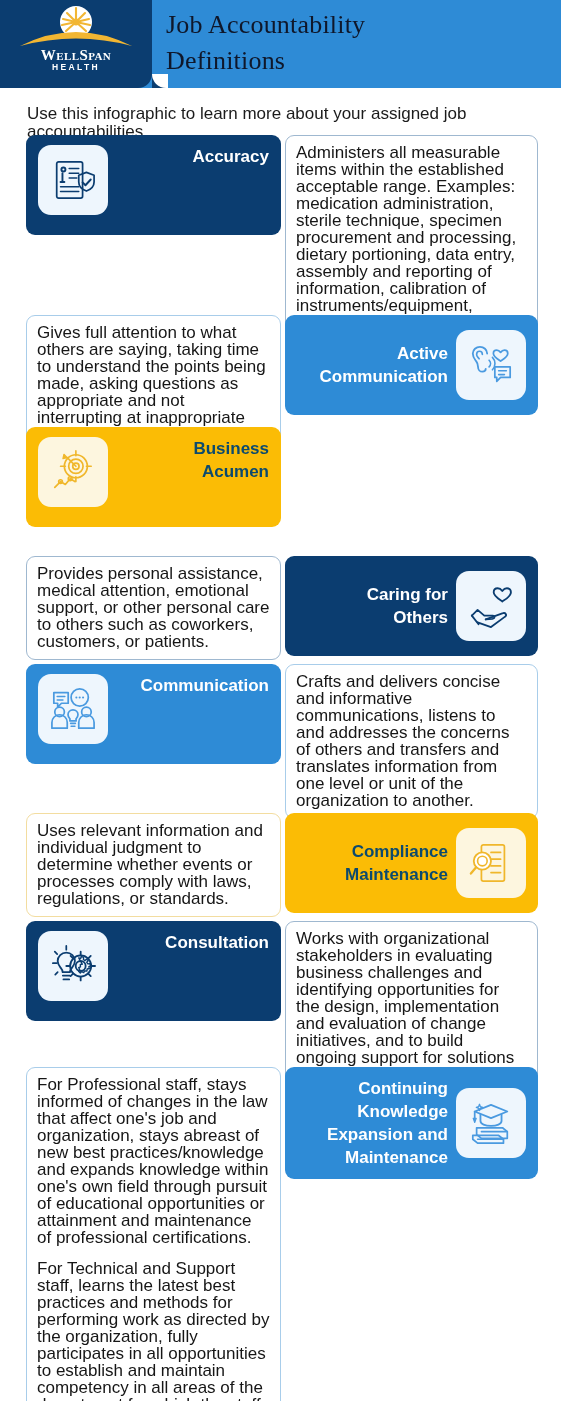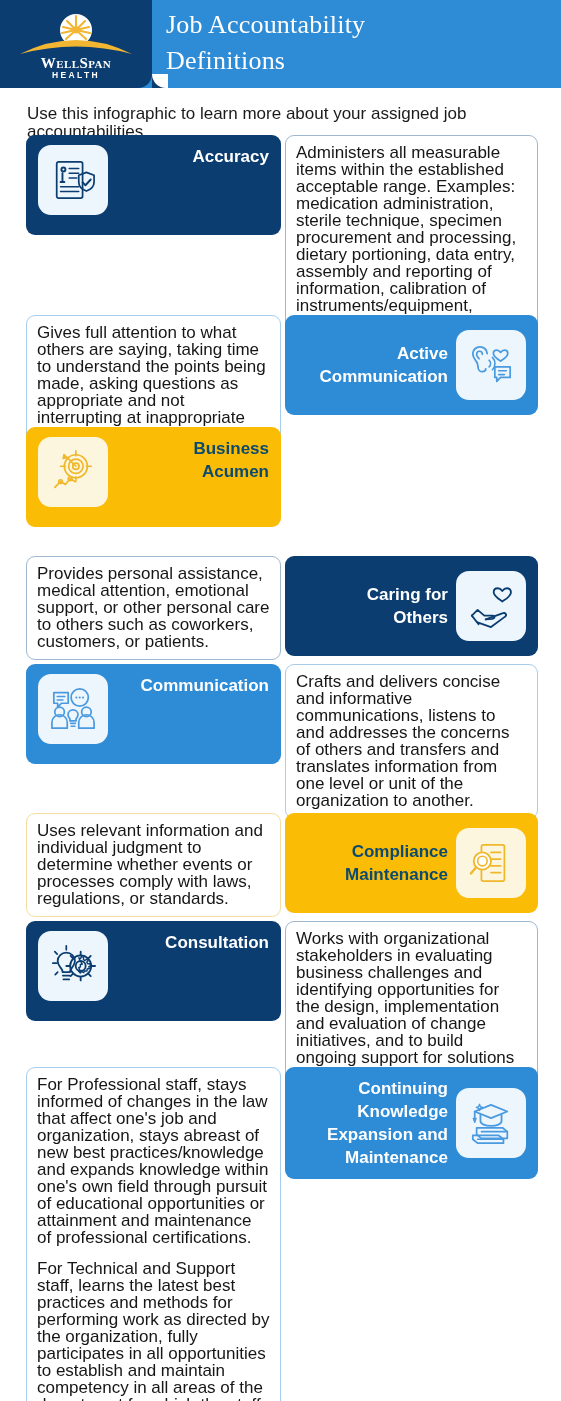--- a/index.html
+++ b/index.html
@@ -38,31 +38,31 @@
   .logo-notch:after {
     content: "";
     position: absolute;
     left: 0; top: 0;
     width: 16px; height: 14px;
     background: #ffffff;
     border-bottom-left-radius: 16px;
   }
   .logo-wrap {
     position: absolute;
-    left: 14px; top: 8px;
+    left: 14px; top: 0;
     width: 124px; height: 72px;
   }
   .logo-svg { display: block; }
 
   .header-title {
     position: absolute;
     left: 166px;
     top: 7px;
     width: 380px;
-    color: #ffffff;
+    color: #0f172a;
     font-family: "Liberation Serif", serif;
     font-size: 26px;
     line-height: 36px;
     font-weight: 400;
     letter-spacing: .2px;
     white-space: pre-line;
   }
 
   
   .intro {

